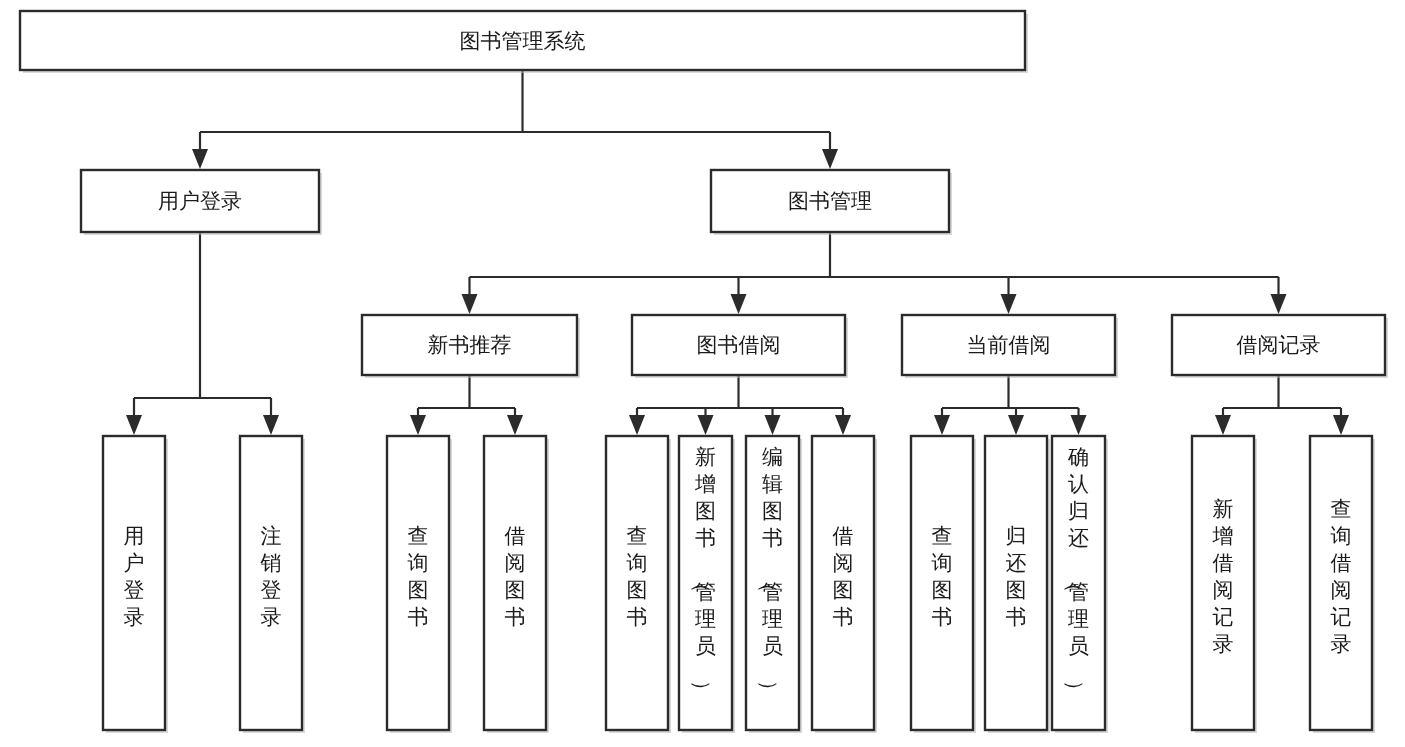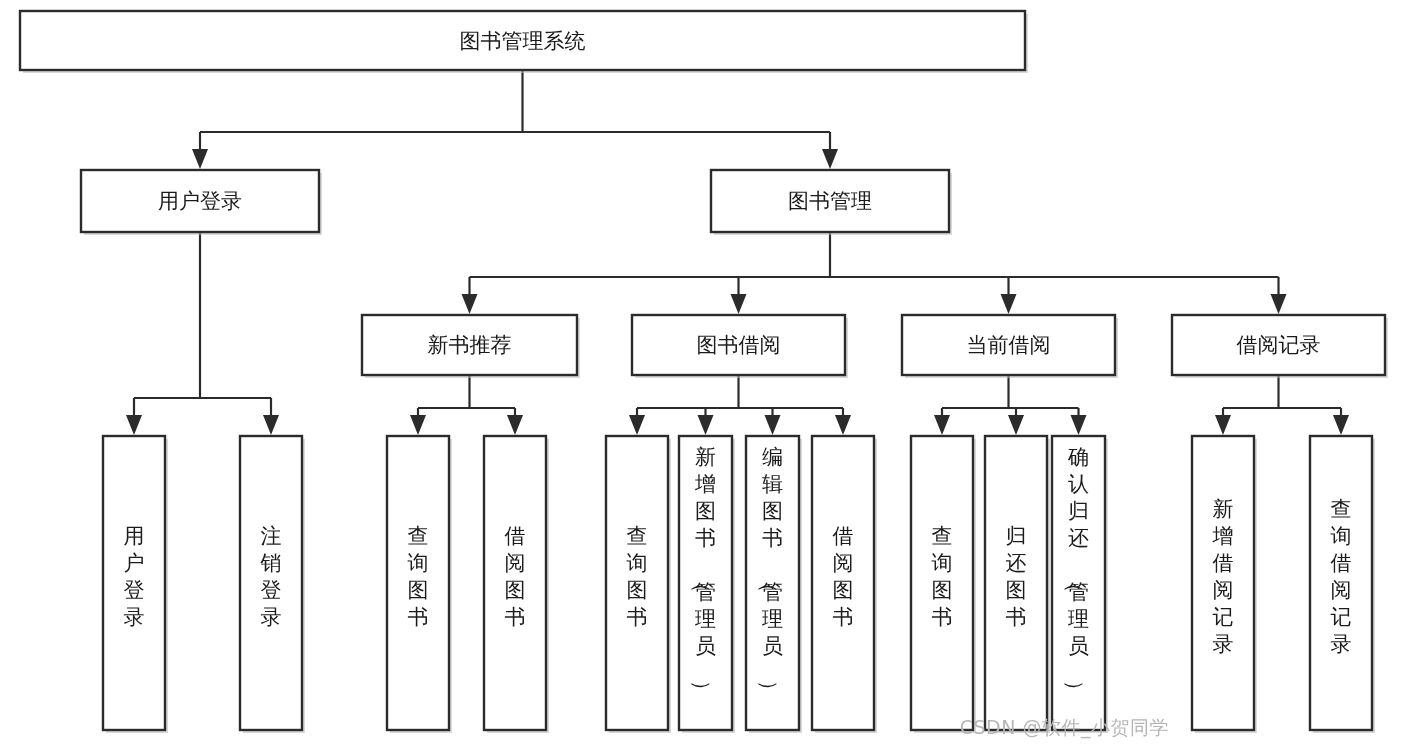--- a/index.html
+++ b/index.html
@@ -183,14 +183,13 @@
           <rect x="1192" y="436" width="62" height="294" class="node-box"></rect>
           <text x="1223" class="leaf-label"><tspan x="1223" y="515.5">新</tspan><tspan x="1223" y="542.5">增</tspan><tspan x="1223" y="569.5">借</tspan><tspan x="1223" y="596.5">阅</tspan><tspan x="1223" y="623.5">记</tspan><tspan x="1223" y="650.5">录</tspan></text>
         </g>
         <g>
           <rect x="1313" y="439" width="62" height="294" class="node-shadow"></rect>
           <rect x="1310" y="436" width="62" height="294" class="node-box"></rect>
           <text x="1341" class="leaf-label"><tspan x="1341" y="515.5">查</tspan><tspan x="1341" y="542.5">询</tspan><tspan x="1341" y="569.5">借</tspan><tspan x="1341" y="596.5">阅</tspan><tspan x="1341" y="623.5">记</tspan><tspan x="1341" y="650.5">录</tspan></text>
         </g>
       </g>
   </svg>
-  <div class="watermark">CSDN @软件_小贺同学</div>
 </div>
 
 </body></html>

